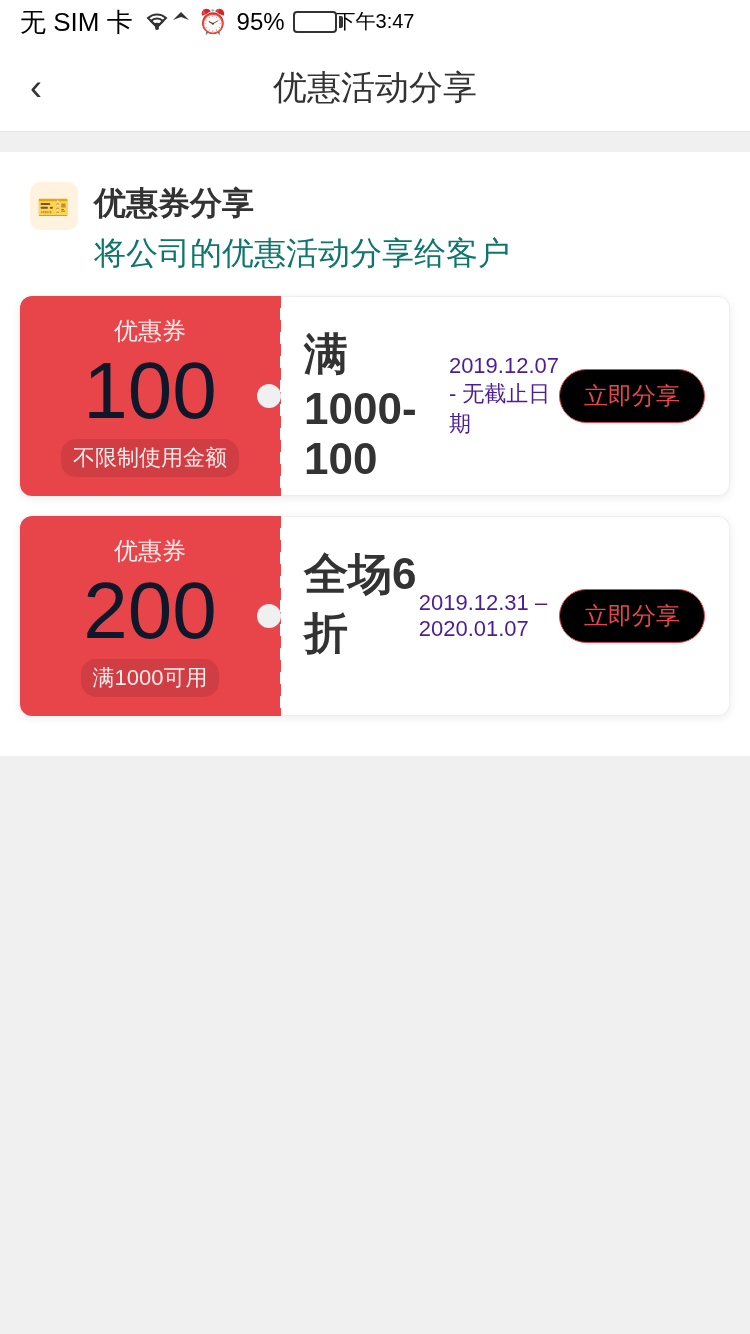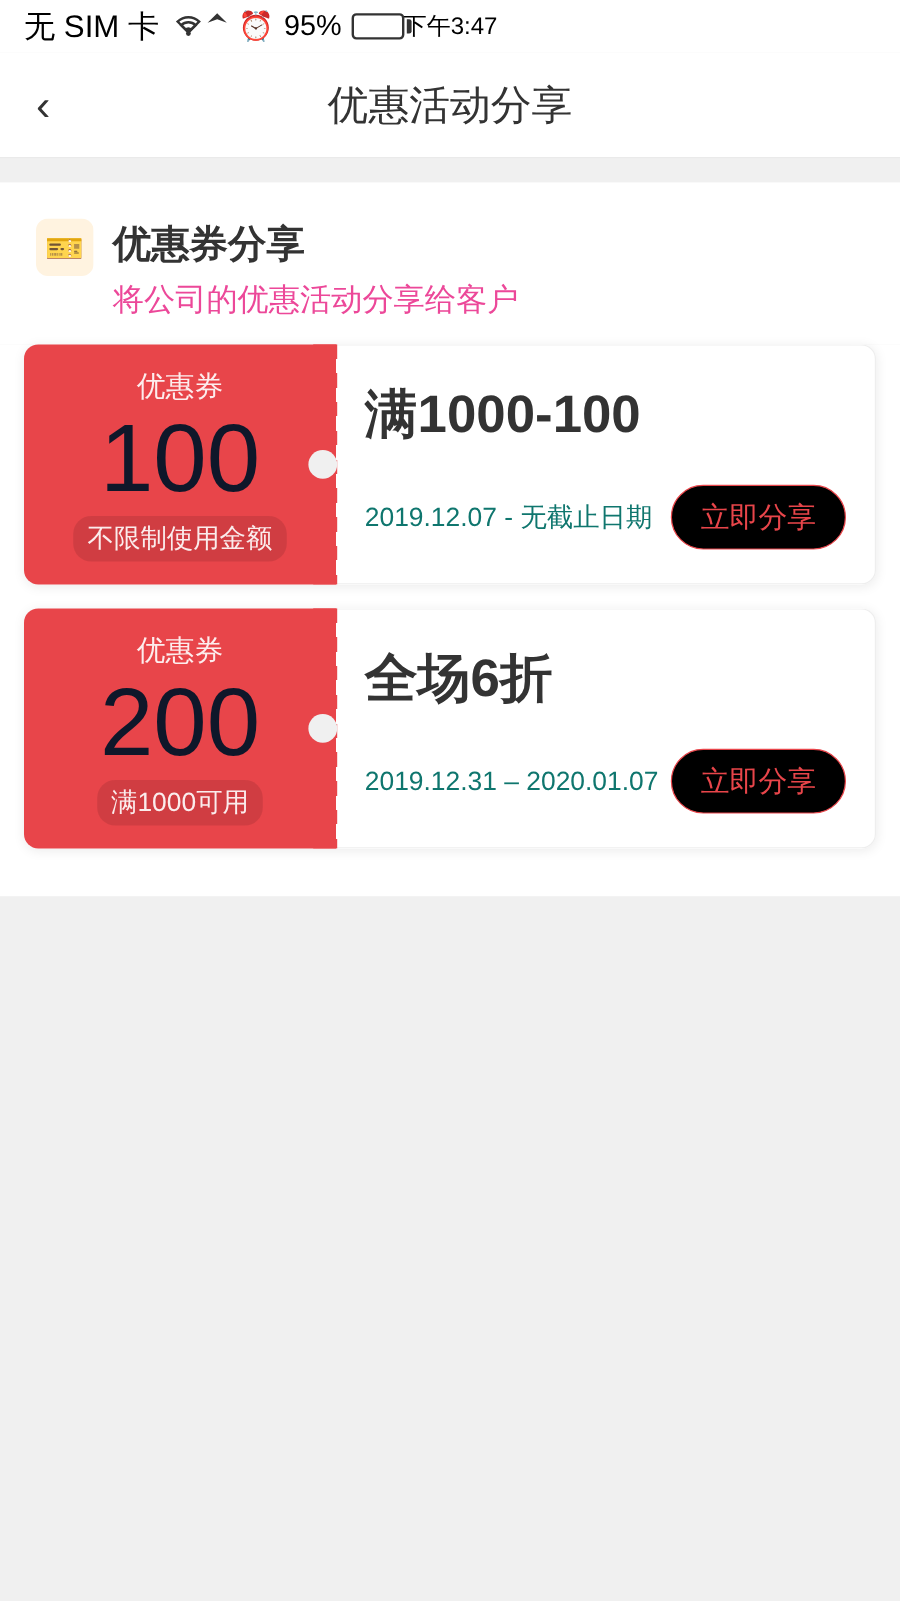--- a/index.html
+++ b/index.html
@@ -88,22 +88,22 @@
       display: flex;
       flex-direction: column;
       gap: 6px;
     }
     .section-title {
       font-size: 32px;
       font-weight: 600;
       color: #333;
     }
     .section-subtitle {
-      font-size: 26px;
-      color: #ec4899;
+      font-size: 32px;
+      color: #0f766e;
     }
 
     
     .coupons-container {
       background: #fff;
       padding: 0 20px 20px 20px;
       margin-top: 0;
       display: flex;
       flex-direction: column;
       gap: 0;
@@ -151,21 +151,21 @@
       );
     }
 
     
     .coupon-right {
       flex: 1;
       background: #fff;
       border-radius: 0 12px 12px 0;
       padding: 28px 24px;
       display: flex;
-      flex-direction: column;
+      flex-direction: row;
       justify-content: space-between;
       border: 1px solid #eee;
       border-left: none;
     }
 
     .coupon-label {
       color: rgba(255,255,255,0.9);
       font-size: 24px;
       margin-bottom: 4px;
     }
@@ -193,21 +193,21 @@
     }
 
     .coupon-bottom-row {
       display: flex;
       align-items: center;
       justify-content: space-between;
     }
 
     .coupon-date {
       font-size: 22px;
-      color: #0f766e;
+      color: #4c1d95;
     }
 
     .share-btn {
       border: 1.5px solid #E8454A;
       color: #E8454A;
       background: #000000;
       border-radius: 32px;
       padding: 10px 24px;
       font-size: 24px;
       cursor: pointer;

